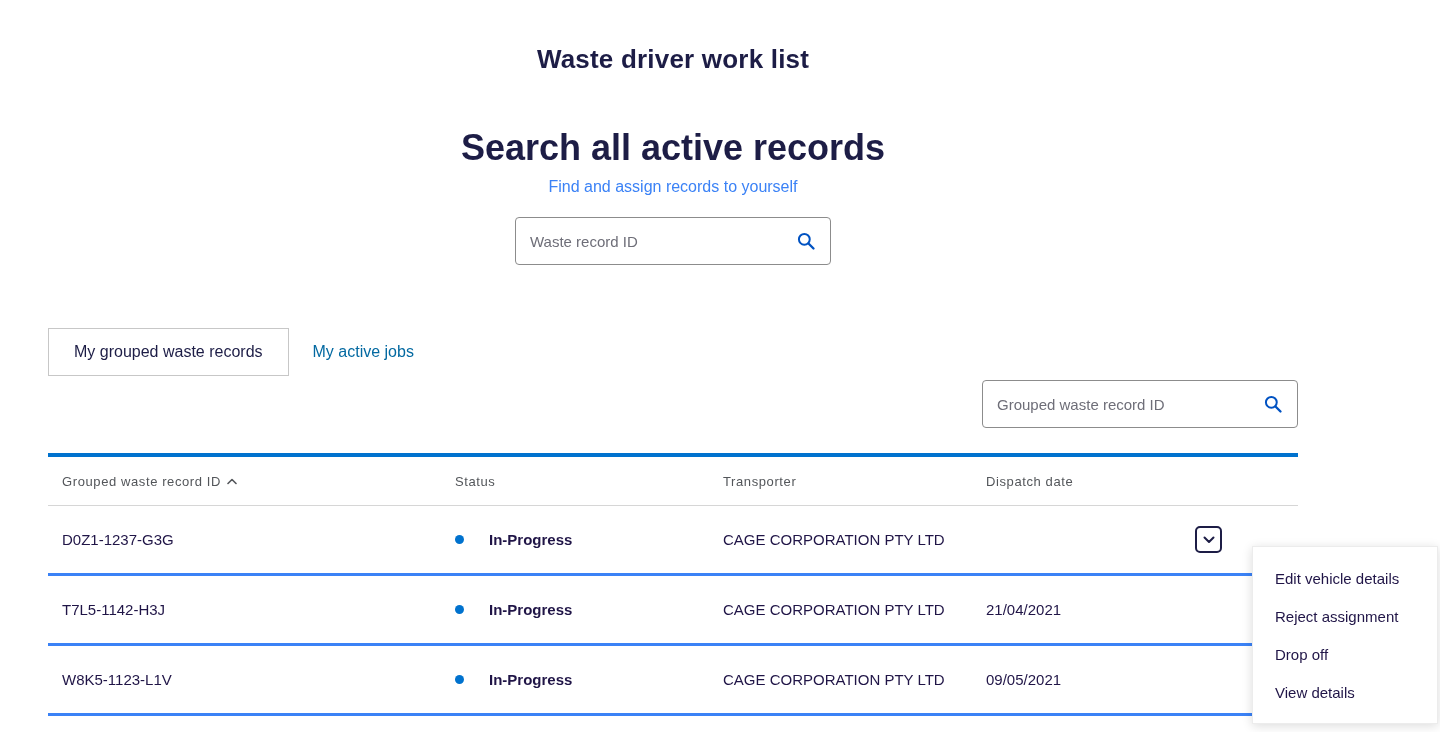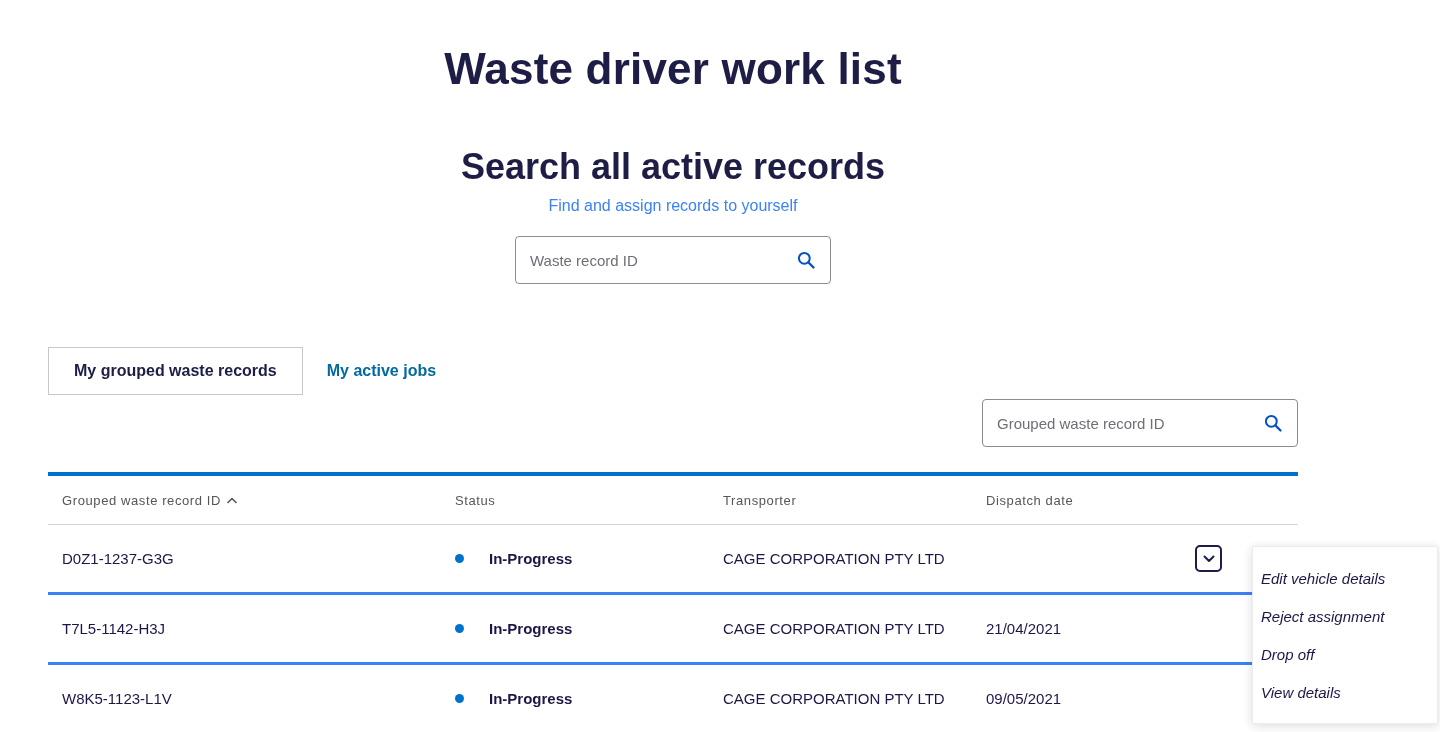--- a/index.html
+++ b/index.html
@@ -5,21 +5,21 @@
   * { margin: 0; padding: 0; box-sizing: border-box; }
   html, body { width: 1440px; height: 732px; background: #ffffff; overflow: hidden; }
   body { font-family: "Liberation Sans", "DejaVu Sans", sans-serif; color: #201547; position: relative; }
 
   .container { width: 1250px; margin-left: 48px; position: relative; }
 
   
   .page-title {
     margin-top: 44px;
     text-align: center;
-    font-size: 44px;
+    font-size: 26px;
     font-weight: 800;
     letter-spacing: 0.2px;
     color: #1d1d46;
   }
   .search-section { text-align: center; margin-top: 52px; }
   .search-heading { font-size: 36px; font-weight: 800; color: #1d1d46; }
   .search-subheading { margin-top: 9px; font-size: 16px; color: #3b82f6; font-weight: 400; }
 
   
   .search-box {
@@ -32,21 +32,21 @@
     flex: 1; border: none; outline: none;
     font-family: "Liberation Sans", sans-serif;
     font-size: 15px; color: #201547; background: transparent;
   }
   .search-box input::placeholder { color: #6e6e78; opacity: 1; }
   .search-box .search-icon { flex: 0 0 auto; margin-left: 8px; display: flex; }
   .center-search { margin: 21px auto 0; }
 
   
   .tabs { display: flex; align-items: stretch; margin-top: 63px; height: 48px; }
-  .tab { display: flex; align-items: center; font-size: 16px; font-weight: 700; cursor: pointer; }
+  .tab { display: flex; align-items: center; font-size: 16px; font-weight: 400; cursor: pointer; }
   .tab.active {
     border: 1px solid #c7c7c7; background: #fff;
     color: #1d1d46; padding: 0 25px;
   }
   .tab.inactive { color: #0369a1; padding: 0 24px; align-items: center; }
 
   
   .grouped-search-row { display: flex; justify-content: flex-end; margin-top: 4px; }
 
   
@@ -77,21 +77,21 @@
   
   .dropdown-menu {
     position: absolute; left: 1252px; top: 546px; width: 186px;
     background: #fff;
     border: 1px solid #ececec;
     box-shadow: 0 2px 10px rgba(0,0,0,0.14);
     padding: 12px 0; z-index: 10;
   }
   .dropdown-item {
     height: 38px; display: flex; align-items: center;
-    padding-left: 8px; font-size: 15px; color: #201547; cursor: pointer; font-style: italic;
+    padding-left: 22px; font-size: 15px; color: #201547; cursor: pointer;
   }
 
   .sort-icon svg { display: block; }
 </style>
 </head>
 <body>
 
 <div class="container">
 
   <h1 class="page-title">Waste driver work list</h1>

